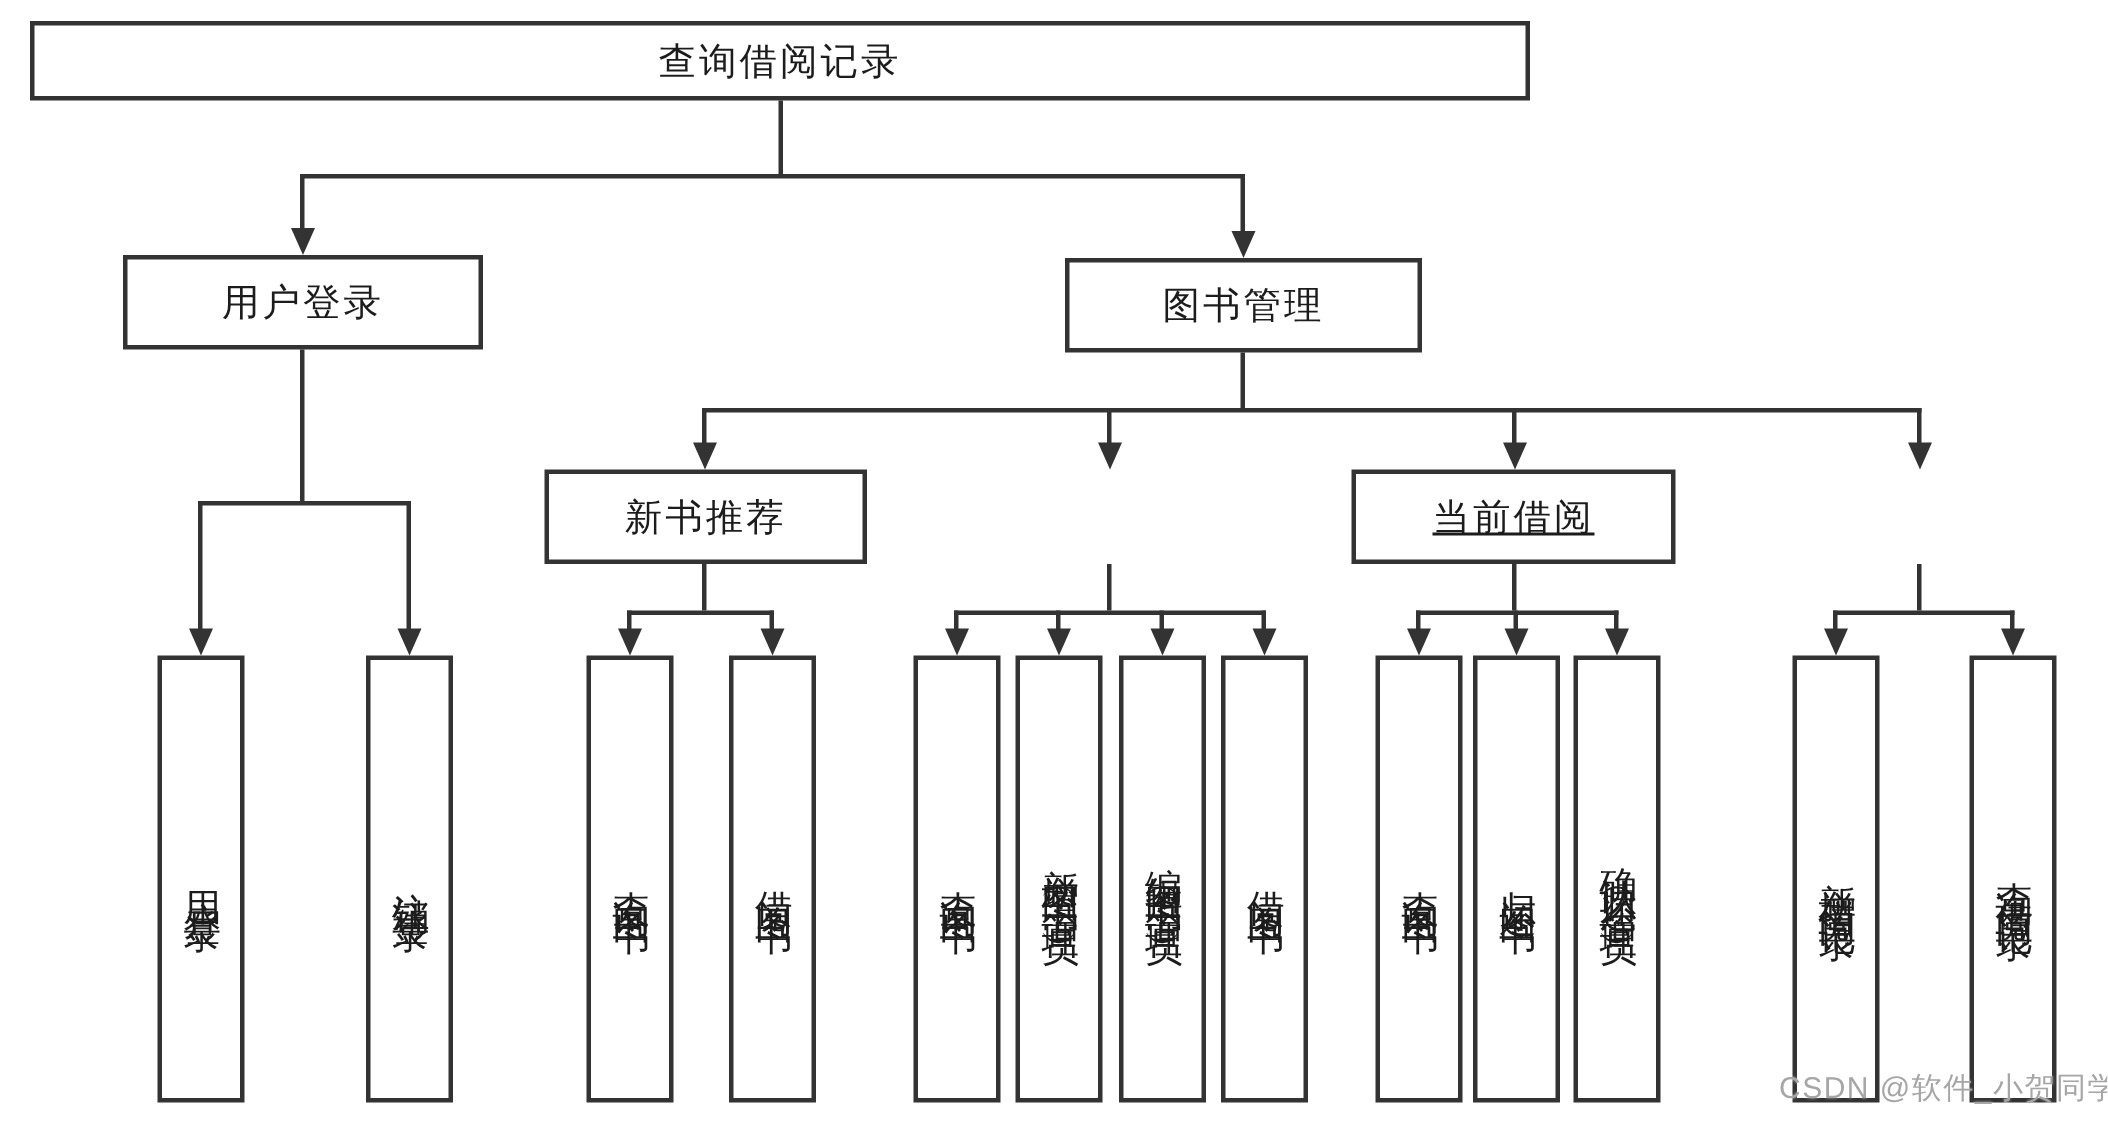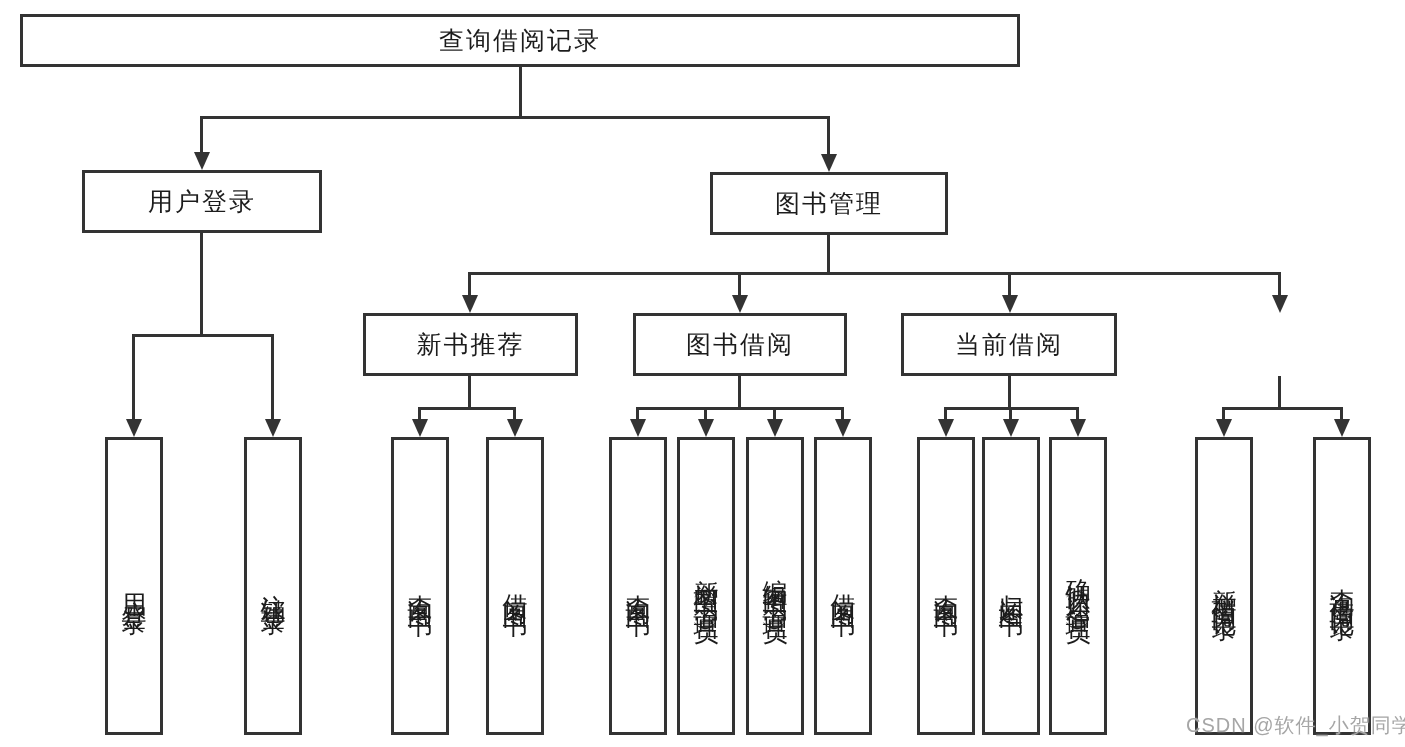--- a/index.html
+++ b/index.html
@@ -38,25 +38,22 @@
   </div>
 
   <div class="box" style="left:363px;top:313px;width:215px;height:63px;">
     <span class="hlabel">新书推荐</span>
   </div>
 
   <div class="box" style="left:710px;top:172px;width:238px;height:63px;">
     <span class="hlabel">图书管理</span>
   </div>
 
-  <div class="box" style="left:633px;top:313px;width:214px;height:63px;">
-    <span class="hlabel">图书借阅</span>
-  </div>
 
-  <div class="box" style="left:901px;top:313px;width:216px;height:63px;">
+  <div class="box" style="left:901px;top:313px;width:216px;height:63px;text-decoration:underline;">
     <span class="hlabel">当前借阅</span>
   </div>
 
 
   <div class="box leaf" style="left:105px;top:437px;width:58px;height:298px;">
     <span class="vlabel">用户登录</span>
   </div>
   <div class="box leaf" style="left:244px;top:437px;width:58px;height:298px;">
     <span class="vlabel">注销登录</span>
   </div>

